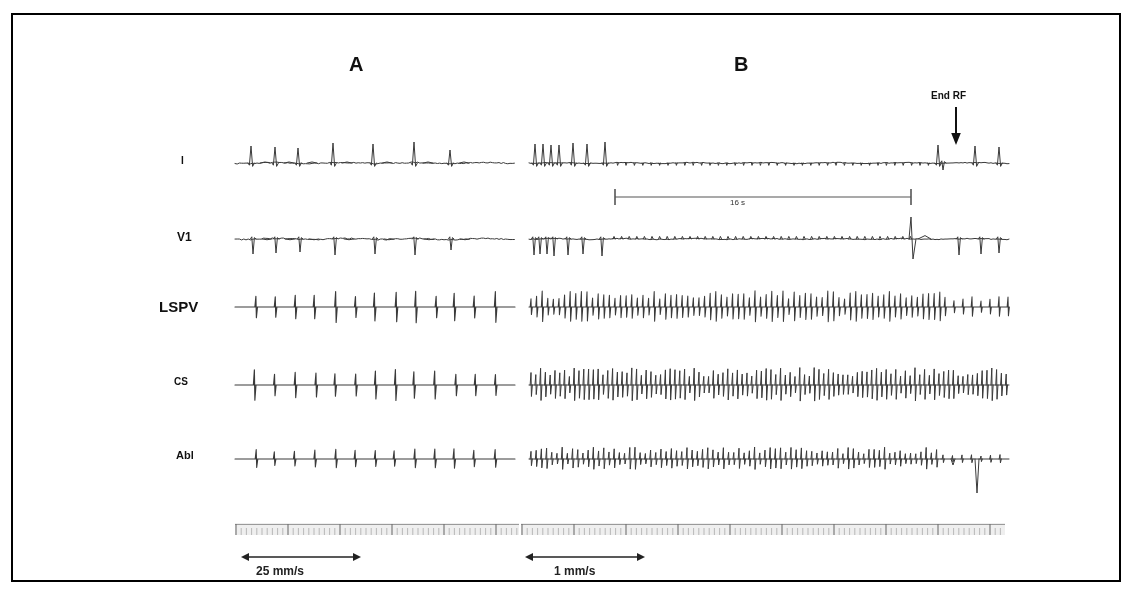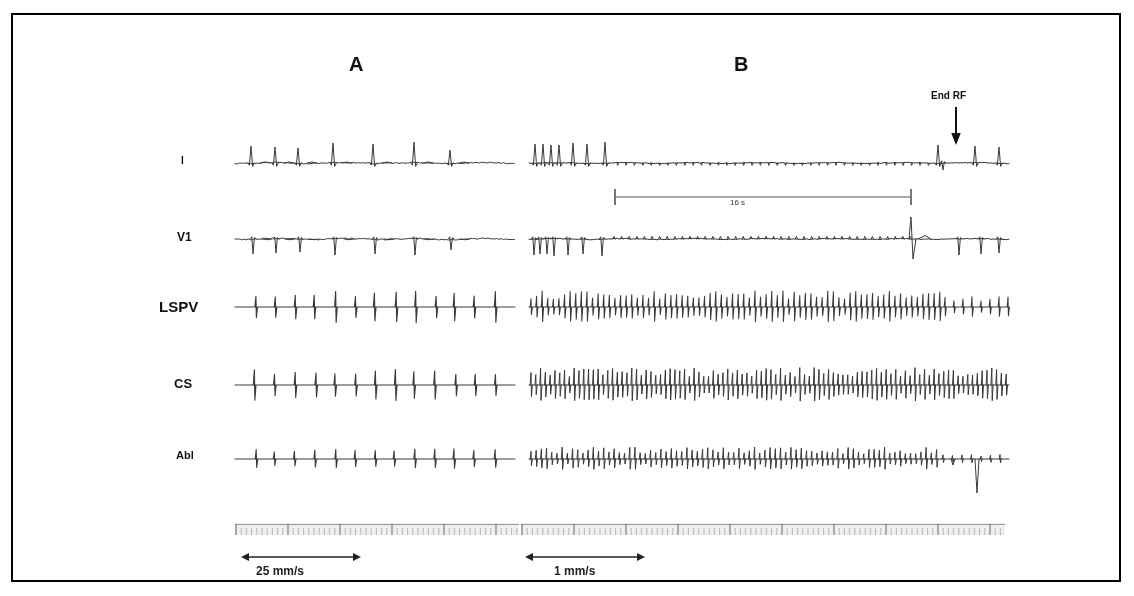--- a/index.html
+++ b/index.html
@@ -39,21 +39,21 @@
     position: absolute;
     font-weight: bold;
     color: #111111;
     text-align: left;
     white-space: nowrap;
   }
 
   #lead-label-i    { left: 168px; top: 140px; font-size: 10px; }
   #lead-label-v1   { left: 164px; top: 215px; font-size: 12px; }
   #lead-label-lspv { left: 146px; top: 283px; font-size: 15px; }
-  #lead-label-cs   { left: 161px; top: 361px; font-size: 13px; }
+  #lead-label-cs   { left: 161px; top: 361px; font-size: 10px; }
   #lead-label-abl  { left: 163px; top: 434px; font-size: 11px; }
 
   .trace-svg { position: absolute; display: block; }
 
   #endrf-label {
     position: absolute;
     left: 918px;
     top: 75px;
     font-size: 10px;
     font-weight: bold;

